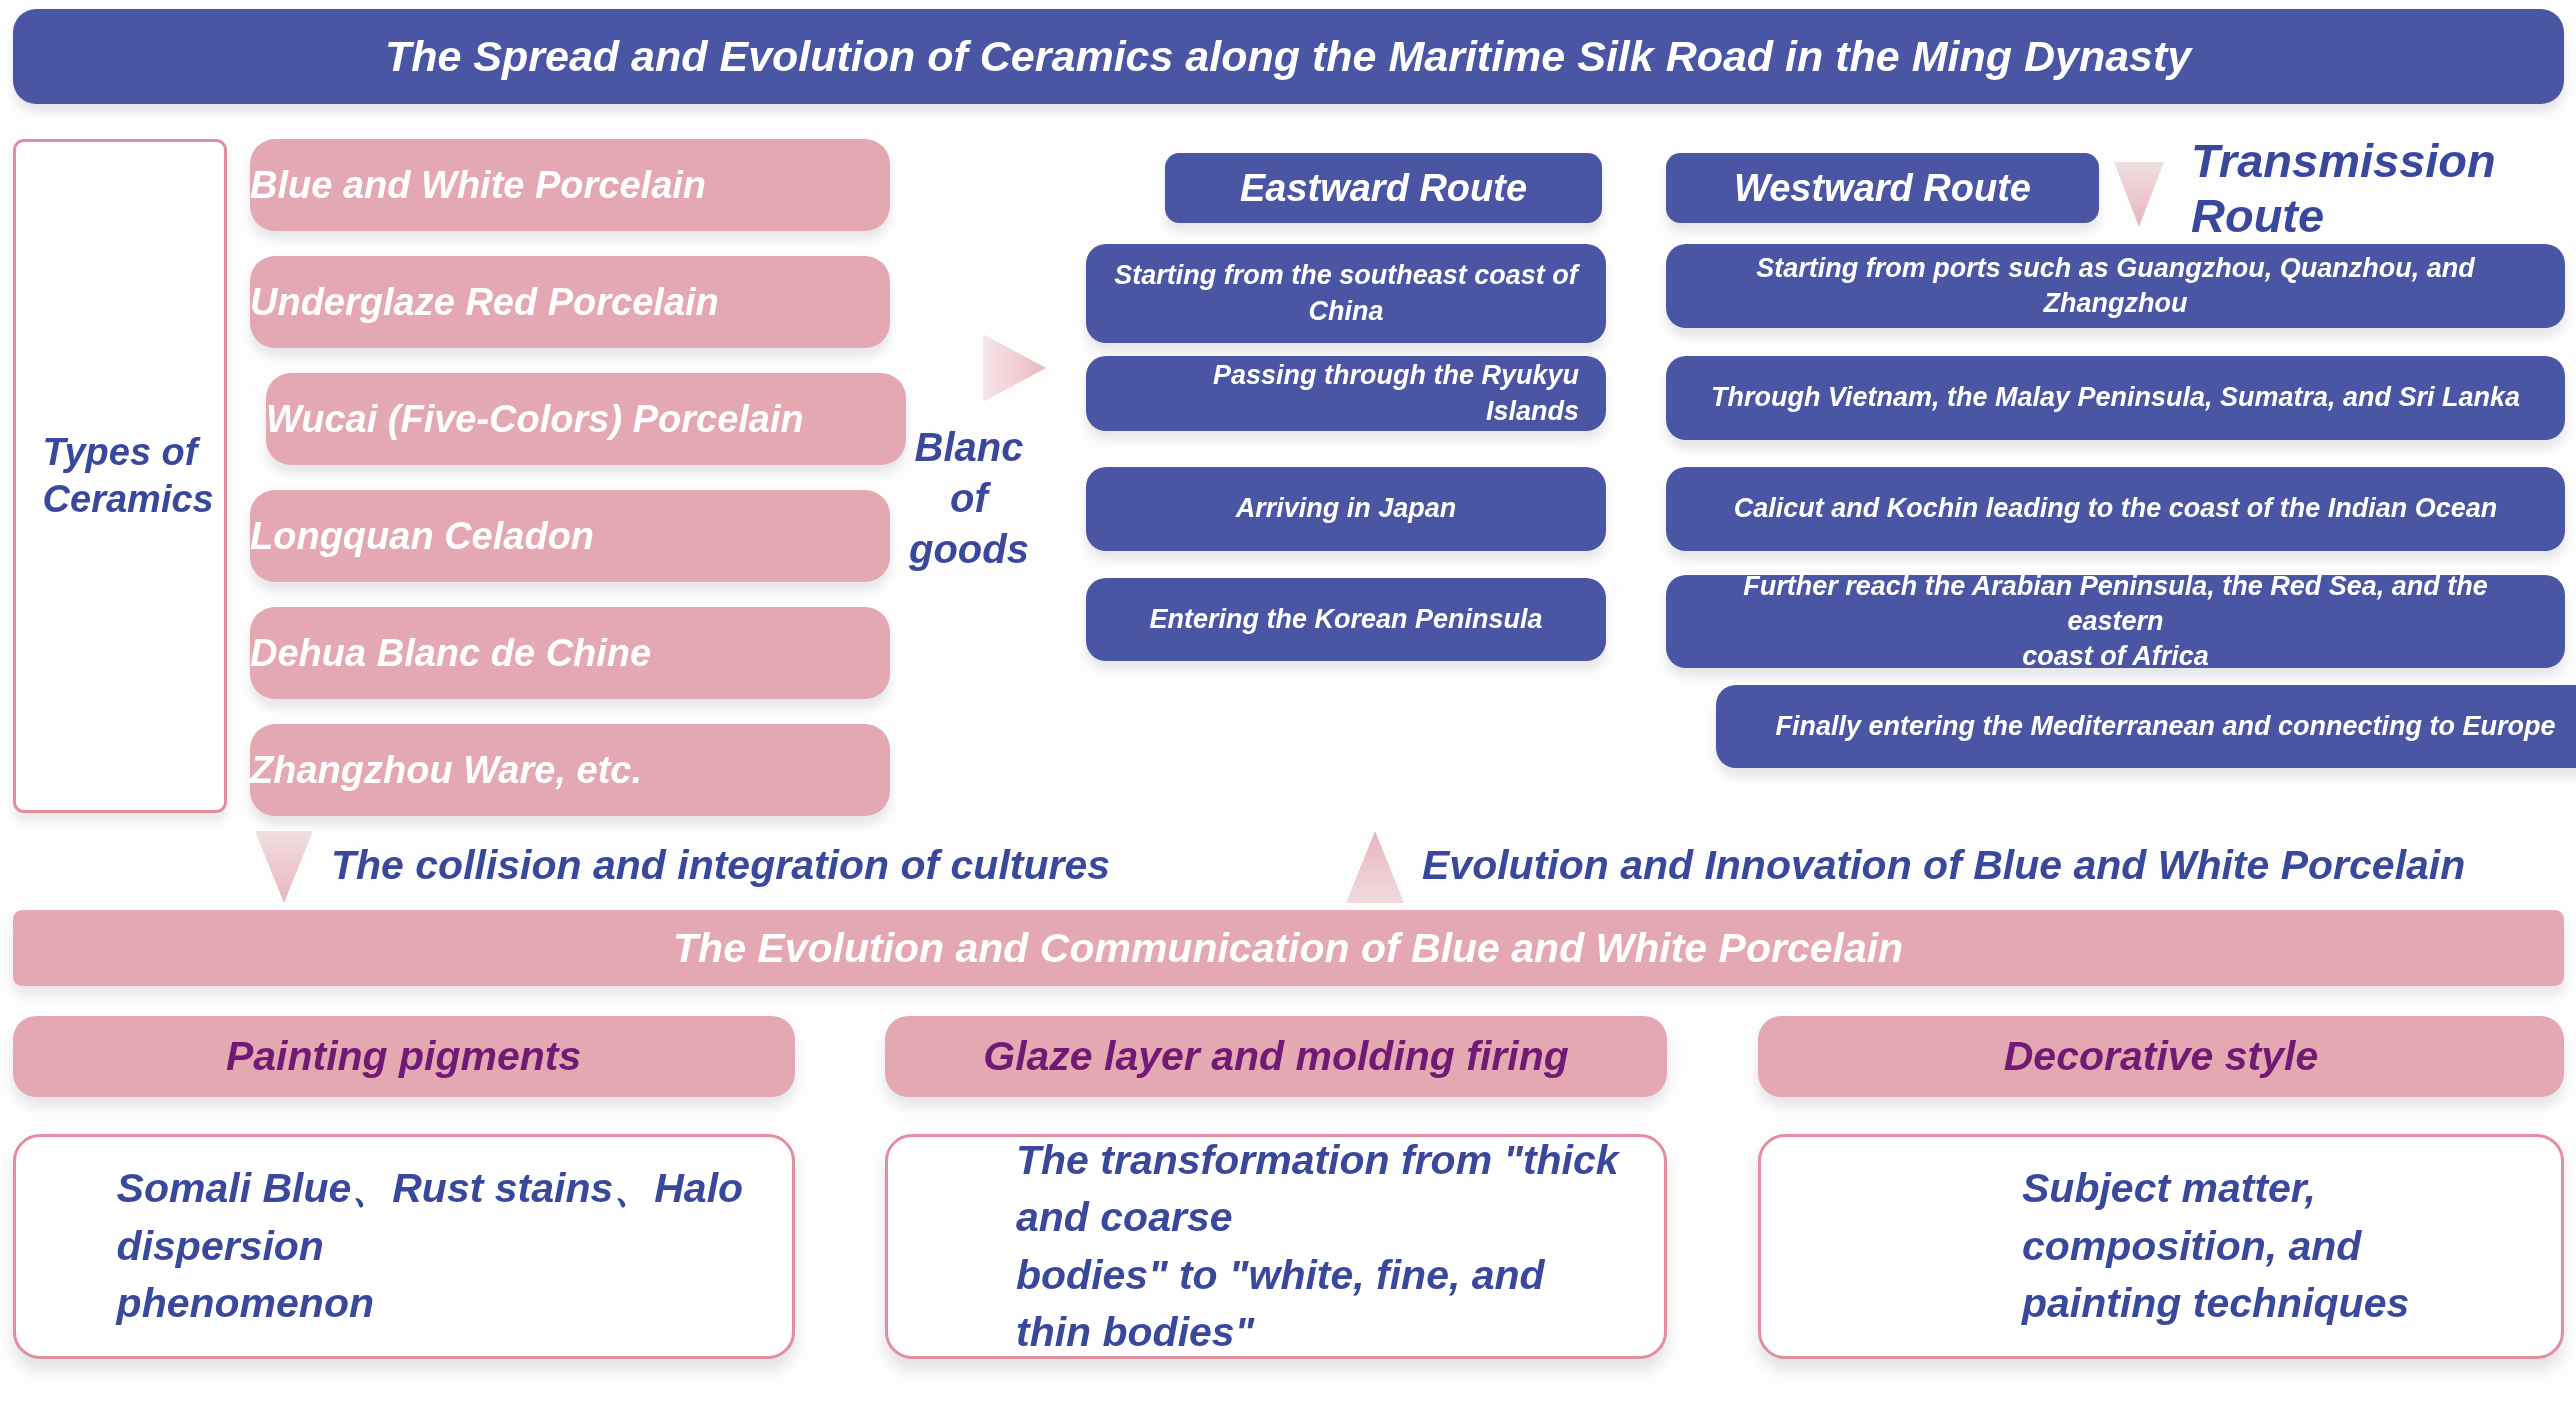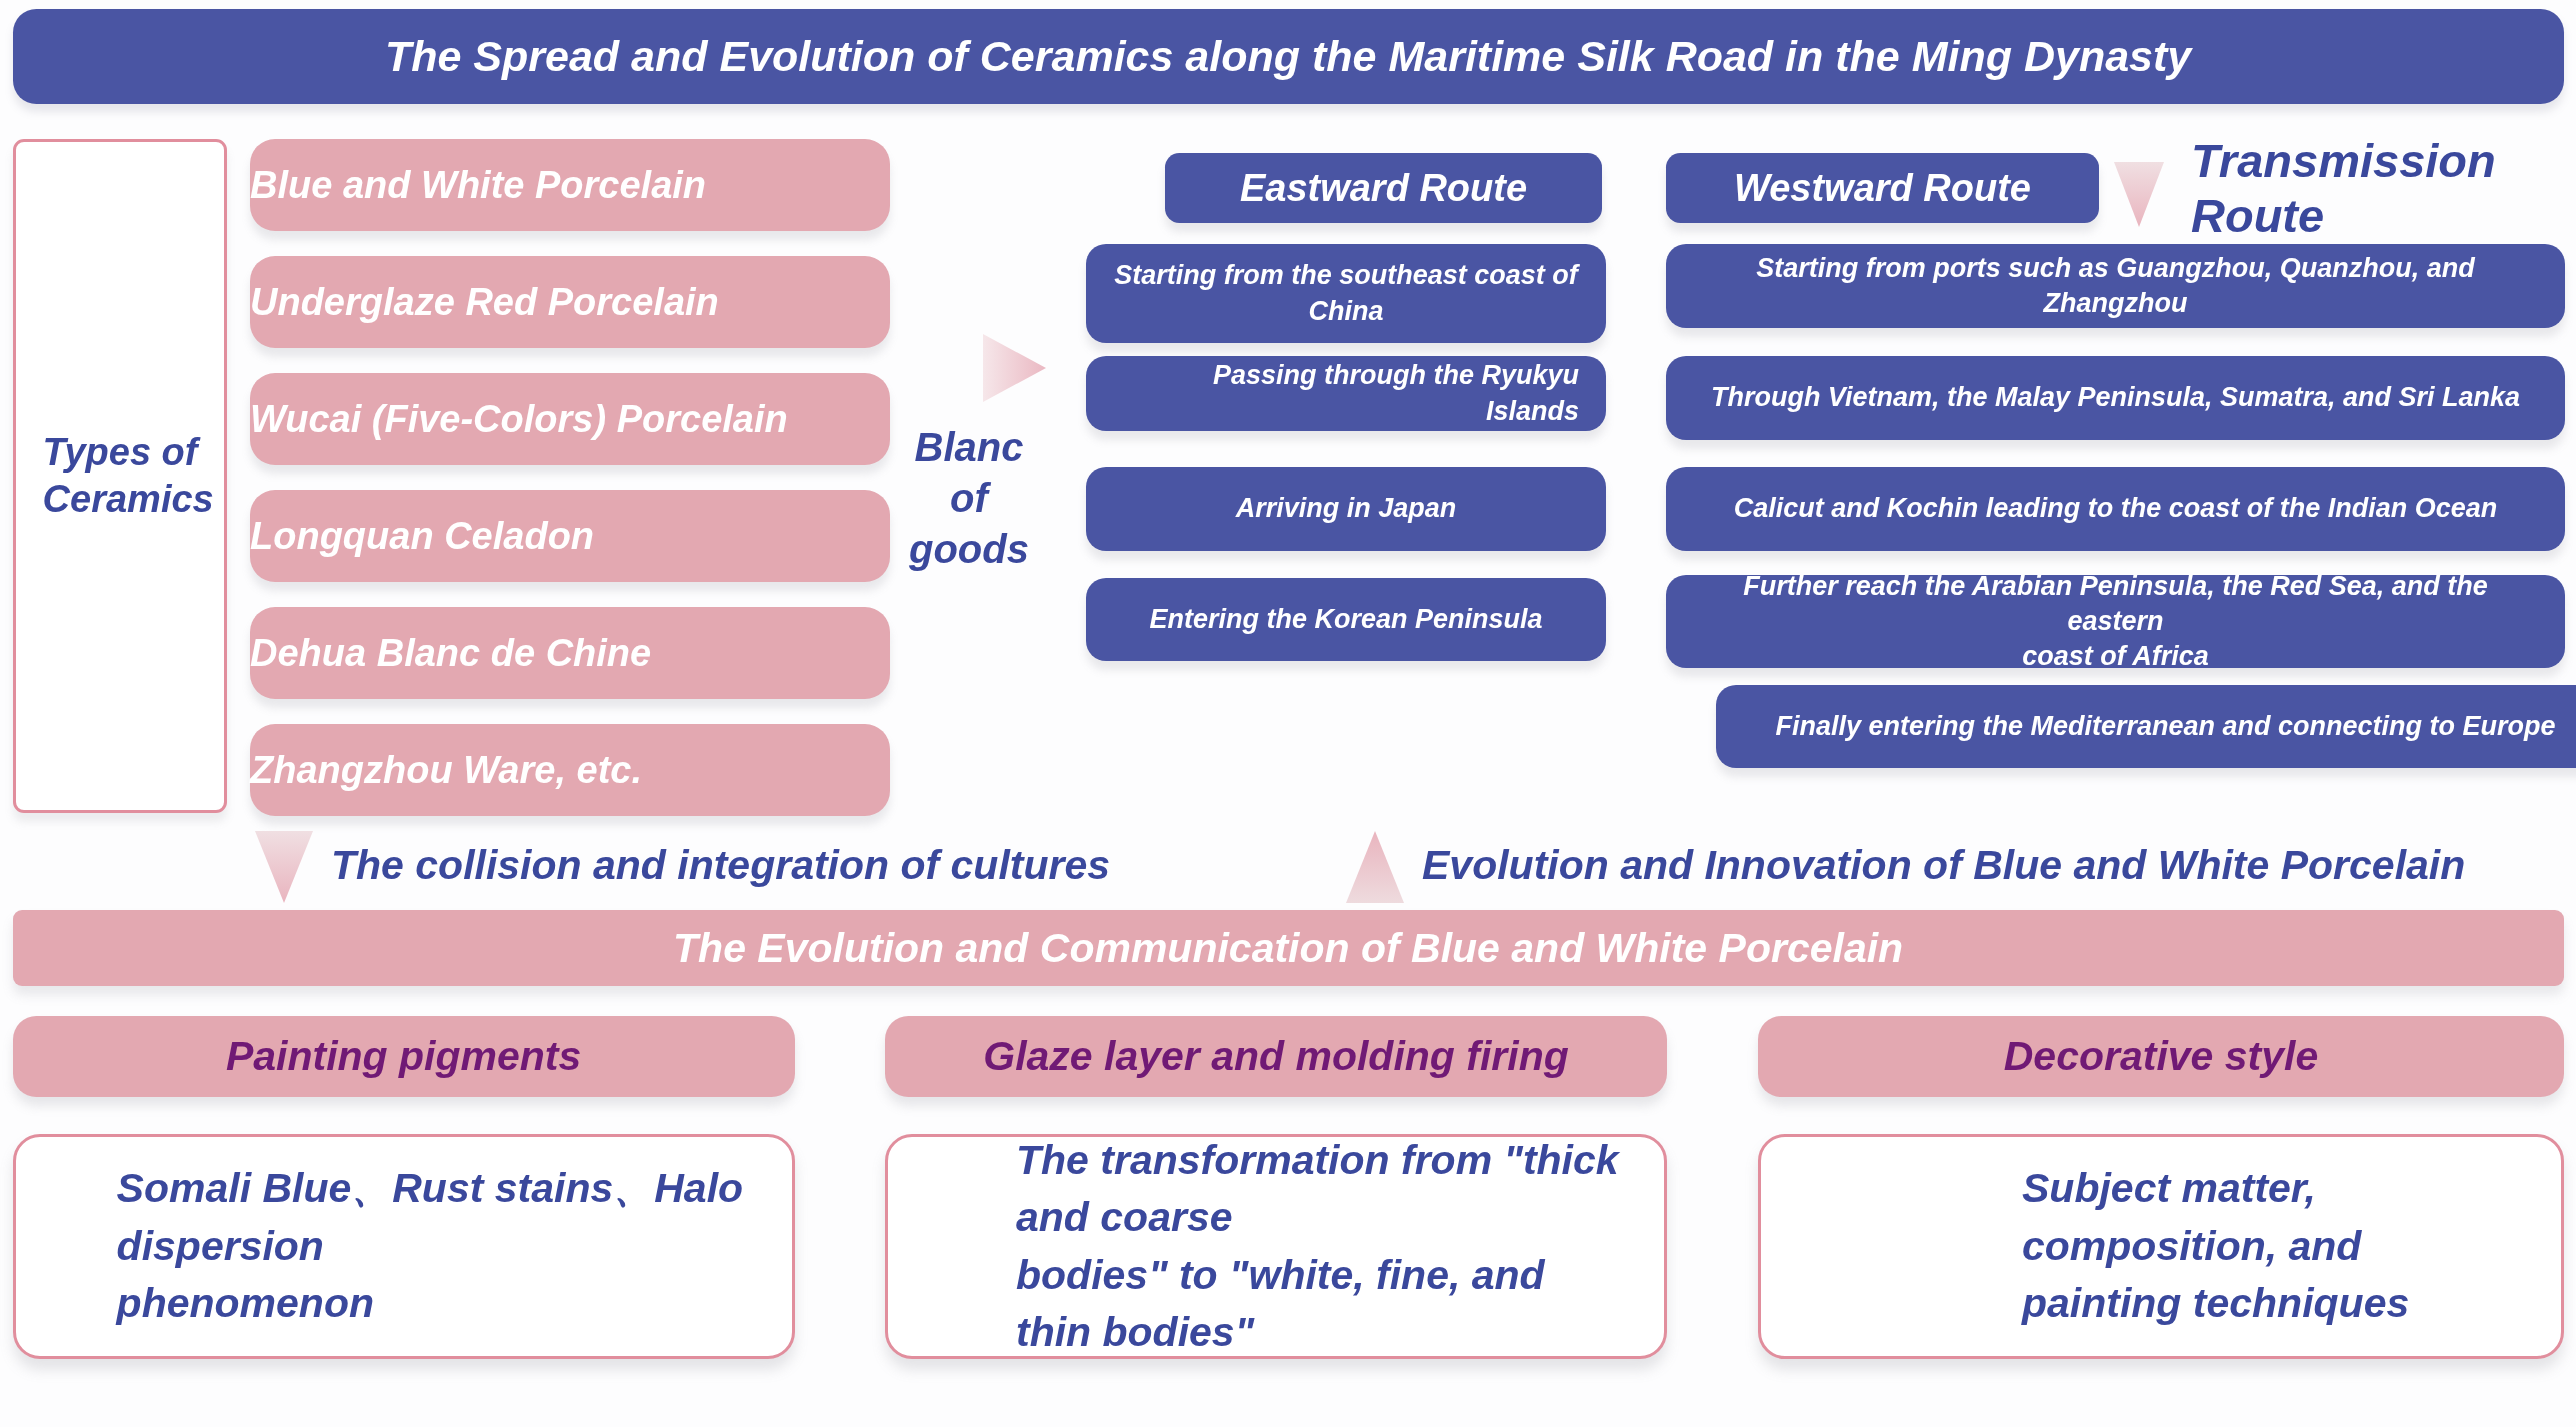--- a/index.html
+++ b/index.html
@@ -91,21 +91,21 @@
 
   <div class="titlebar">The Spread and Evolution of Ceramics along the Maritime Silk Road in the Ming Dynasty</div>
 
   <div class="types-box">
     <span class="preline">Types of
 Ceramics</span>
   </div>
 
   <div class="type-item" style="top:139px;">Blue and White Porcelain</div>
   <div class="type-item" style="top:256px;">Underglaze Red Porcelain</div>
-  <div class="type-item" style="top:373px;">Wucai (Five-Colors) Porcelain</div>
+  <div class="type-item" style="top:373px;margin-left:16px;">Wucai (Five-Colors) Porcelain</div>
   <div class="type-item" style="top:490px;">Longquan Celadon</div>
   <div class="type-item" style="top:607px;">Dehua Blanc de Chine</div>
   <div class="type-item" style="top:724px;">Zhangzhou Ware, etc.</div>
 
   <div class="arrow-right" style="left:983px; top:334px; width:63px; height:68px;"></div>
   <div class="export-label preline">Blanc
 of
 goods</div>
 
   <div class="blue-box route-header" style="left:1165px; top:153px; width:437px; height:70px;">Eastward Route</div>

